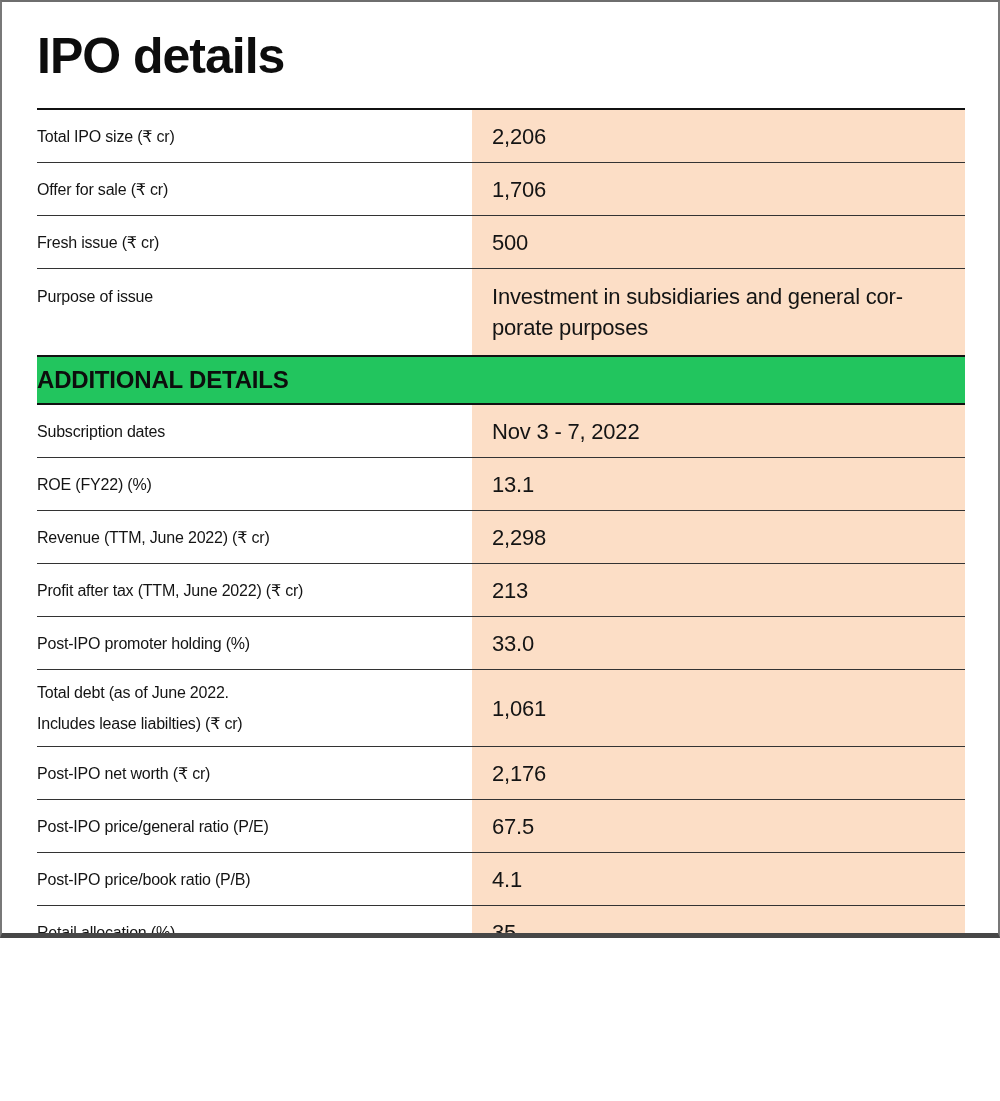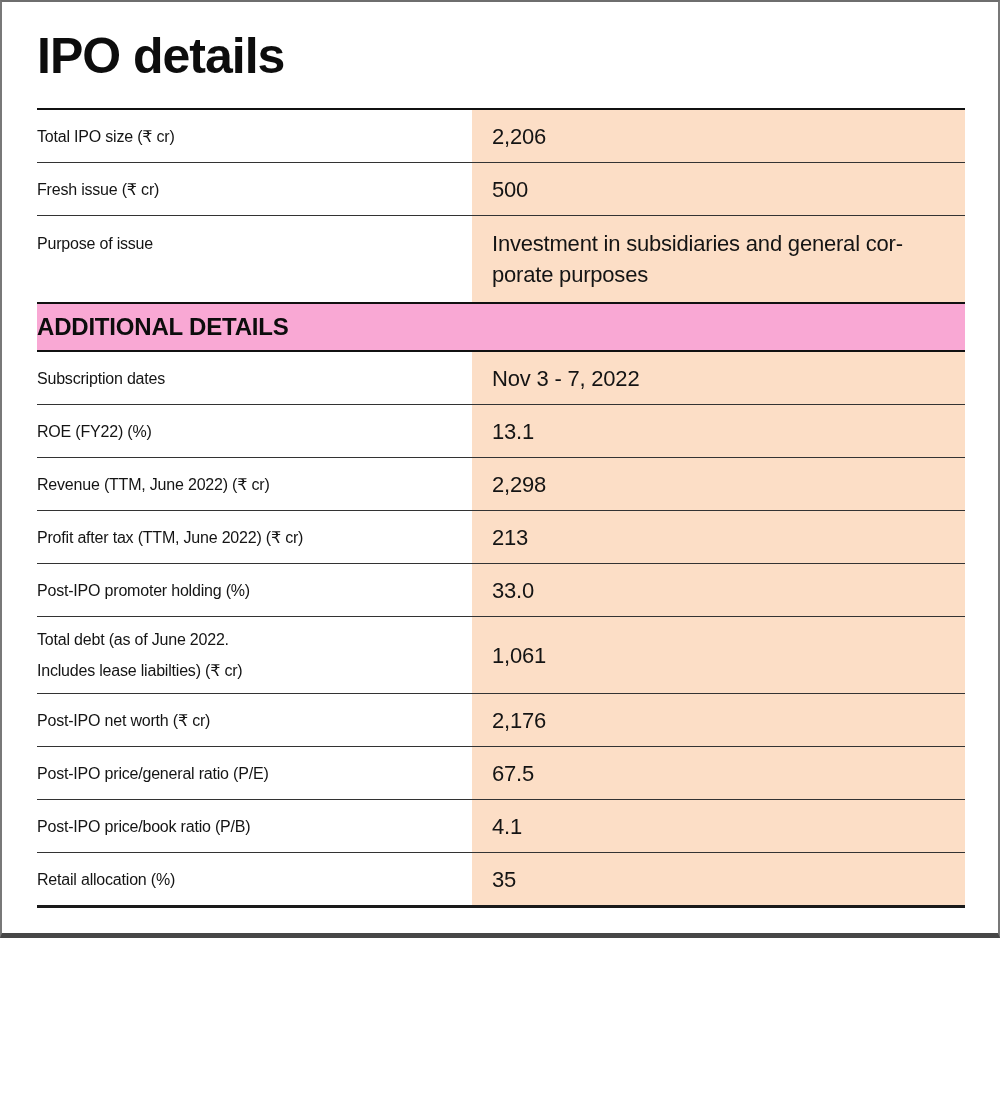--- a/index.html
+++ b/index.html
@@ -74,39 +74,43 @@
     box-sizing: border-box;
     height: 50px;
     display: flex;
     align-items: center;
     border-top: 2px solid #111111;
     border-bottom: 2px solid #111111;
     font-size: 24px;
     font-weight: 700;
     letter-spacing: -0.2px;
     color: #0d0d0d;
-    background: #f9a8d4;
+    background: #22c55e;
   }
   .bottom-rule {
     width: 928px;
     height: 3px;
     background: #1a1a1a;
   }
 </style>
 </head>
 <body>
 
 <div class="card">
   <h1 class="title">IPO details</h1>
 
   <div class="table">
     <div class="rows" id="main-rows">
         <div class="row">
     <div class="cell-label">Total IPO size (₹ cr)</div>
     <div class="cell-value">2,206</div>
+  </div>
+        <div class="row">
+    <div class="cell-label">Offer for sale (₹ cr)</div>
+    <div class="cell-value">1,706</div>
   </div>
         <div class="row">
     <div class="cell-label">Fresh issue (₹ cr)</div>
     <div class="cell-value">500</div>
   </div>
         <div class="row tall top">
     <div class="cell-label">Purpose of issue</div>
     <div class="cell-value">Investment in subsidiaries and general cor-
 porate purposes</div>
   </div>

